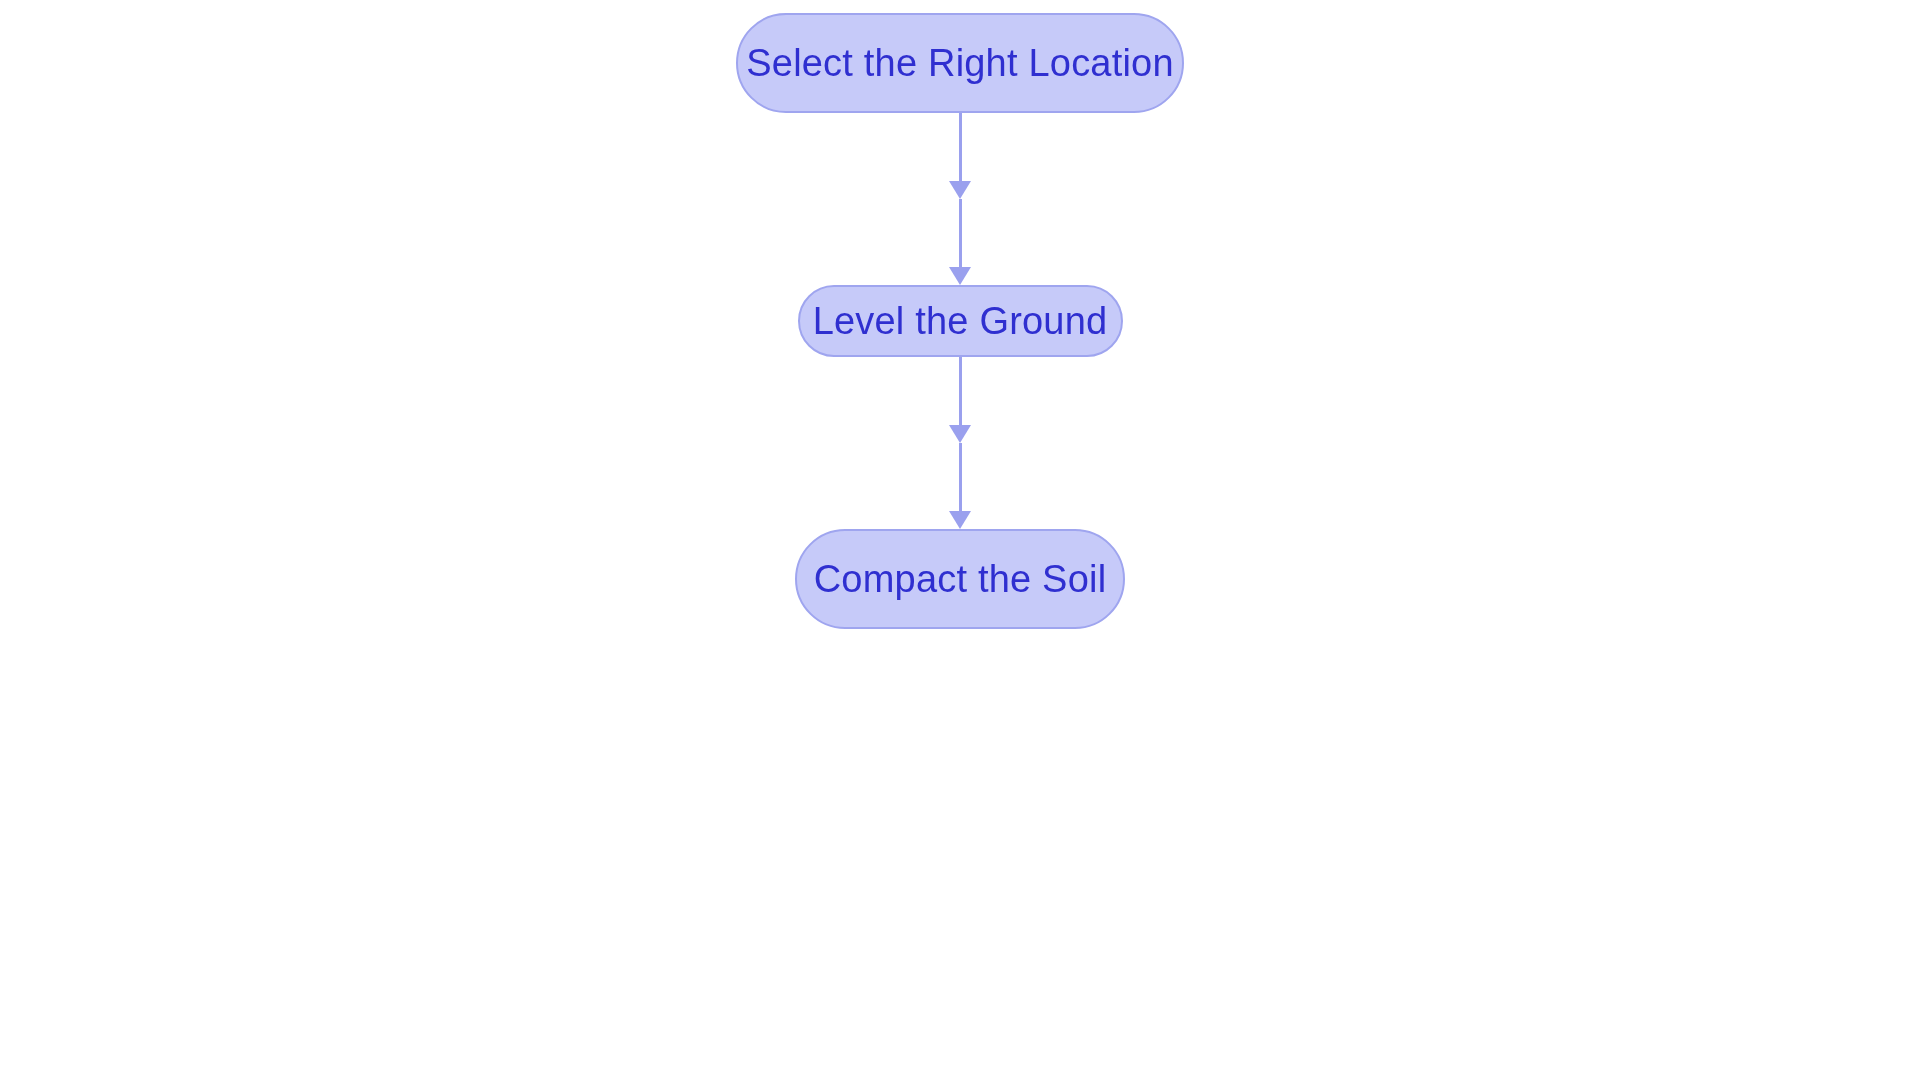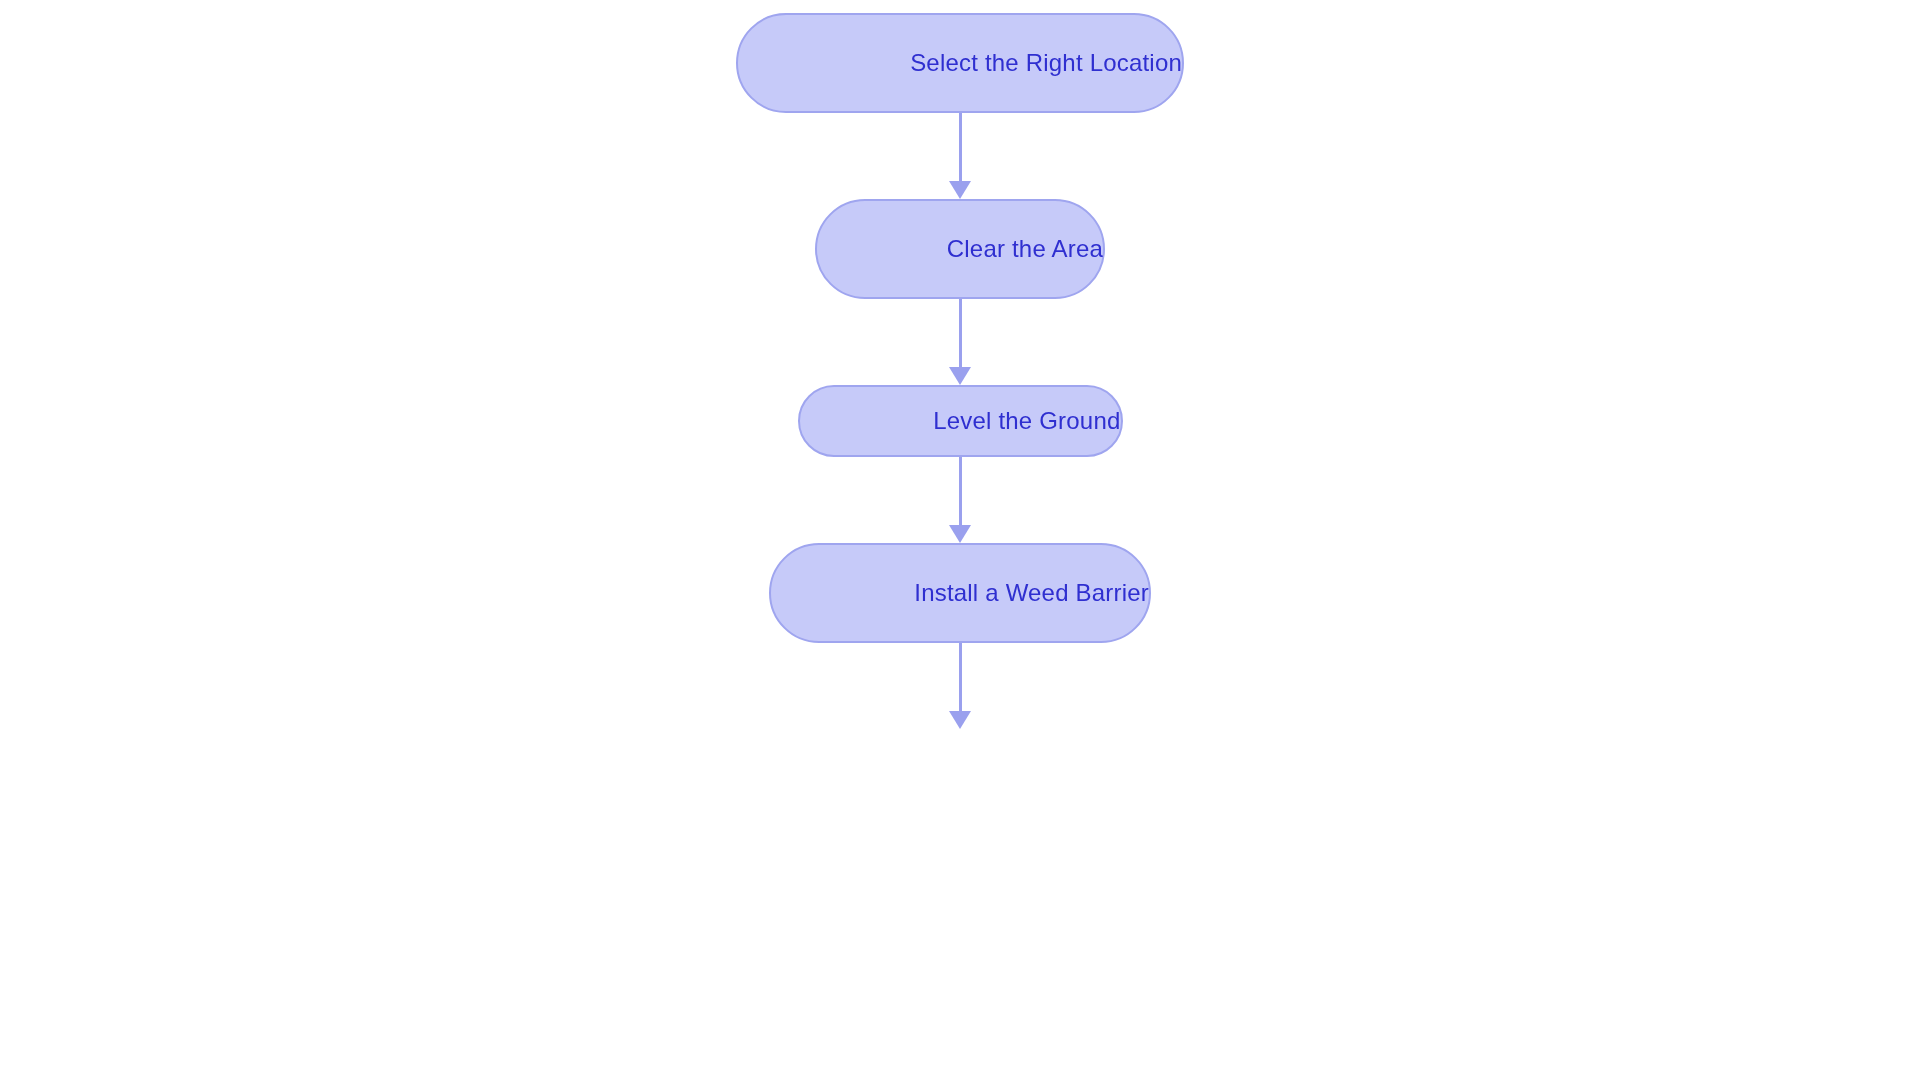--- a/index.html
+++ b/index.html
@@ -32,27 +32,27 @@
     align-items: center;
   }
 
   .node {
     box-sizing: border-box;
     background: #c6caf9;
     border: 2px solid #9fa5ef;
     border-radius: 999px;
     color: #2f2fd0;
     font-family: "Liberation Sans", sans-serif;
-    font-size: 24px;
+    font-size: 38px;
     font-weight: 400;
     line-height: 1;
     letter-spacing: 0.2px;
     display: flex;
     align-items: center;
-    justify-content: flex-end;
+    justify-content: center;
     white-space: nowrap;
     text-align: center;
     user-select: none;
   }
 
   
   .node-0 { width: 448px; height: 100px; margin-top: 13px; }
   .node-1 { width: 290px; height: 100px; }
   .node-2 { width: 325px; height: 72px; }
   .node-3 { width: 382px; height: 100px; }
@@ -93,42 +93,39 @@
 
     <div class="node node-0">
       <span>Select the Right Location</span>
     </div>
 
     <div class="connector connector-0">
       <div class="connector-line"></div>
       <div class="connector-arrow"></div>
     </div>
 
-    <div class="node node-1">
-      <span>Clear the Area</span>
-    </div>
 
     <div class="connector connector-1">
       <div class="connector-line"></div>
       <div class="connector-arrow"></div>
     </div>
 
     <div class="node node-2">
       <span>Level the Ground</span>
     </div>
 
     <div class="connector connector-2">
       <div class="connector-line"></div>
       <div class="connector-arrow"></div>
     </div>
 
-    <div class="node node-3">
-      <span>Install a Weed Barrier</span>
-    </div>
 
     <div class="connector connector-3">
       <div class="connector-line"></div>
       <div class="connector-arrow"></div>
     </div>
 
+    <div class="node node-4">
+      <span>Compact the Soil</span>
+    </div>
 
   </div>
 </div>
 
 </body></html>

